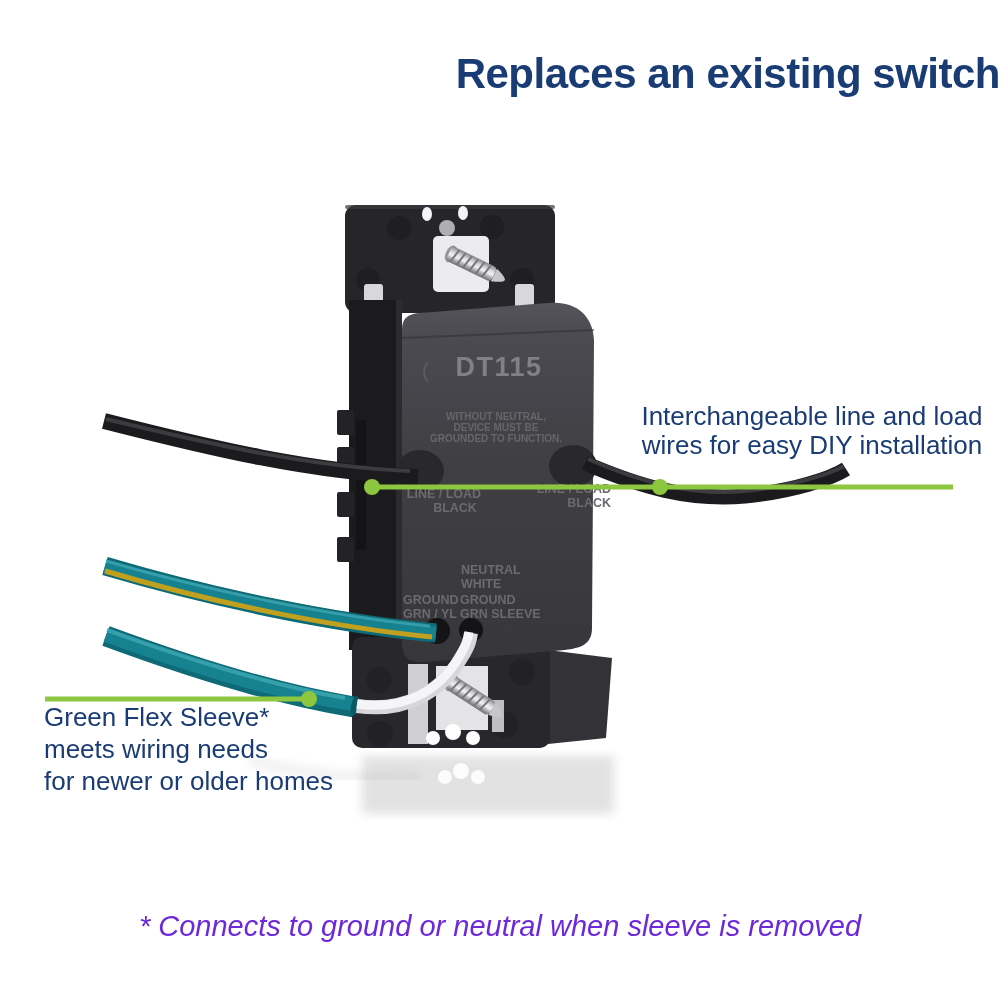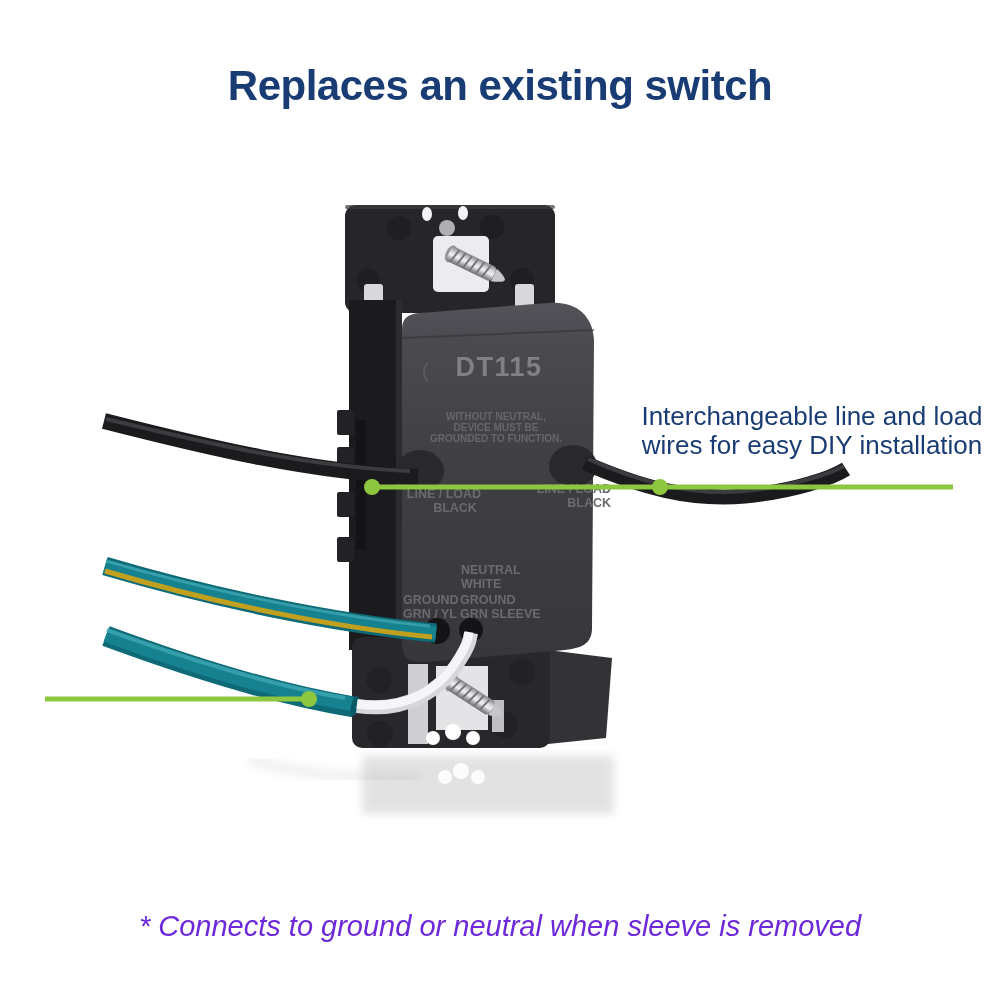--- a/index.html
+++ b/index.html
@@ -1,20 +1,20 @@
 <!DOCTYPE html>
 <html><head>
 <meta charset="utf-8">
 <style>
   html,body{margin:0;padding:0;background:#fff;}
   .stage{position:relative;width:1000px;height:1000px;background:#ffffff;
          font-family:"Liberation Sans",sans-serif;overflow:hidden;}
   .photo{position:absolute;left:0;top:0;width:1000px;height:1000px;}
-  .title{position:absolute;left:0;top:50px;width:1000px;text-align:center;
-         font-size:42px;font-weight:700;color:#1a3c74;letter-spacing:-0.5px;margin-top:12px;}
+  .title{position:absolute;left:0;top:50px;width:1000px;text-align:right;
+         font-size:42px;font-weight:700;color:#1a3c74;letter-spacing:-0.5px;}
   .callout{position:absolute;color:#1a3c74;font-size:26px;font-weight:400;}
   .callout-right{left:612px;top:402px;width:400px;text-align:center;line-height:29px;}
   .callout-left{left:44px;top:701px;width:340px;text-align:left;line-height:32px;}
   .callout div{white-space:nowrap;}
   .footnote{position:absolute;left:0;top:910px;width:1000px;text-align:center;
             font-size:29px;font-style:italic;color:#6d28d9;}
   svg text{font-family:"Liberation Sans",sans-serif;}
 </style>
 </head>
 <body>
@@ -172,15 +172,20 @@
     </g>
   </svg>
 
   <div class="title">Replaces an existing switch</div>
 
   <div class="callout callout-right">
     <div>Interchangeable line and load</div>
     <div>wires for easy DIY installation</div>
   </div>
 
+  <div class="callout callout-left">
+    <div>Green Flex Sleeve*</div>
+    <div>meets wiring needs</div>
+    <div>for newer or older homes</div>
+  </div>
 
   <div class="footnote">* Connects to ground or neutral when sleeve is removed</div>
 </div>
 
 </body></html>

